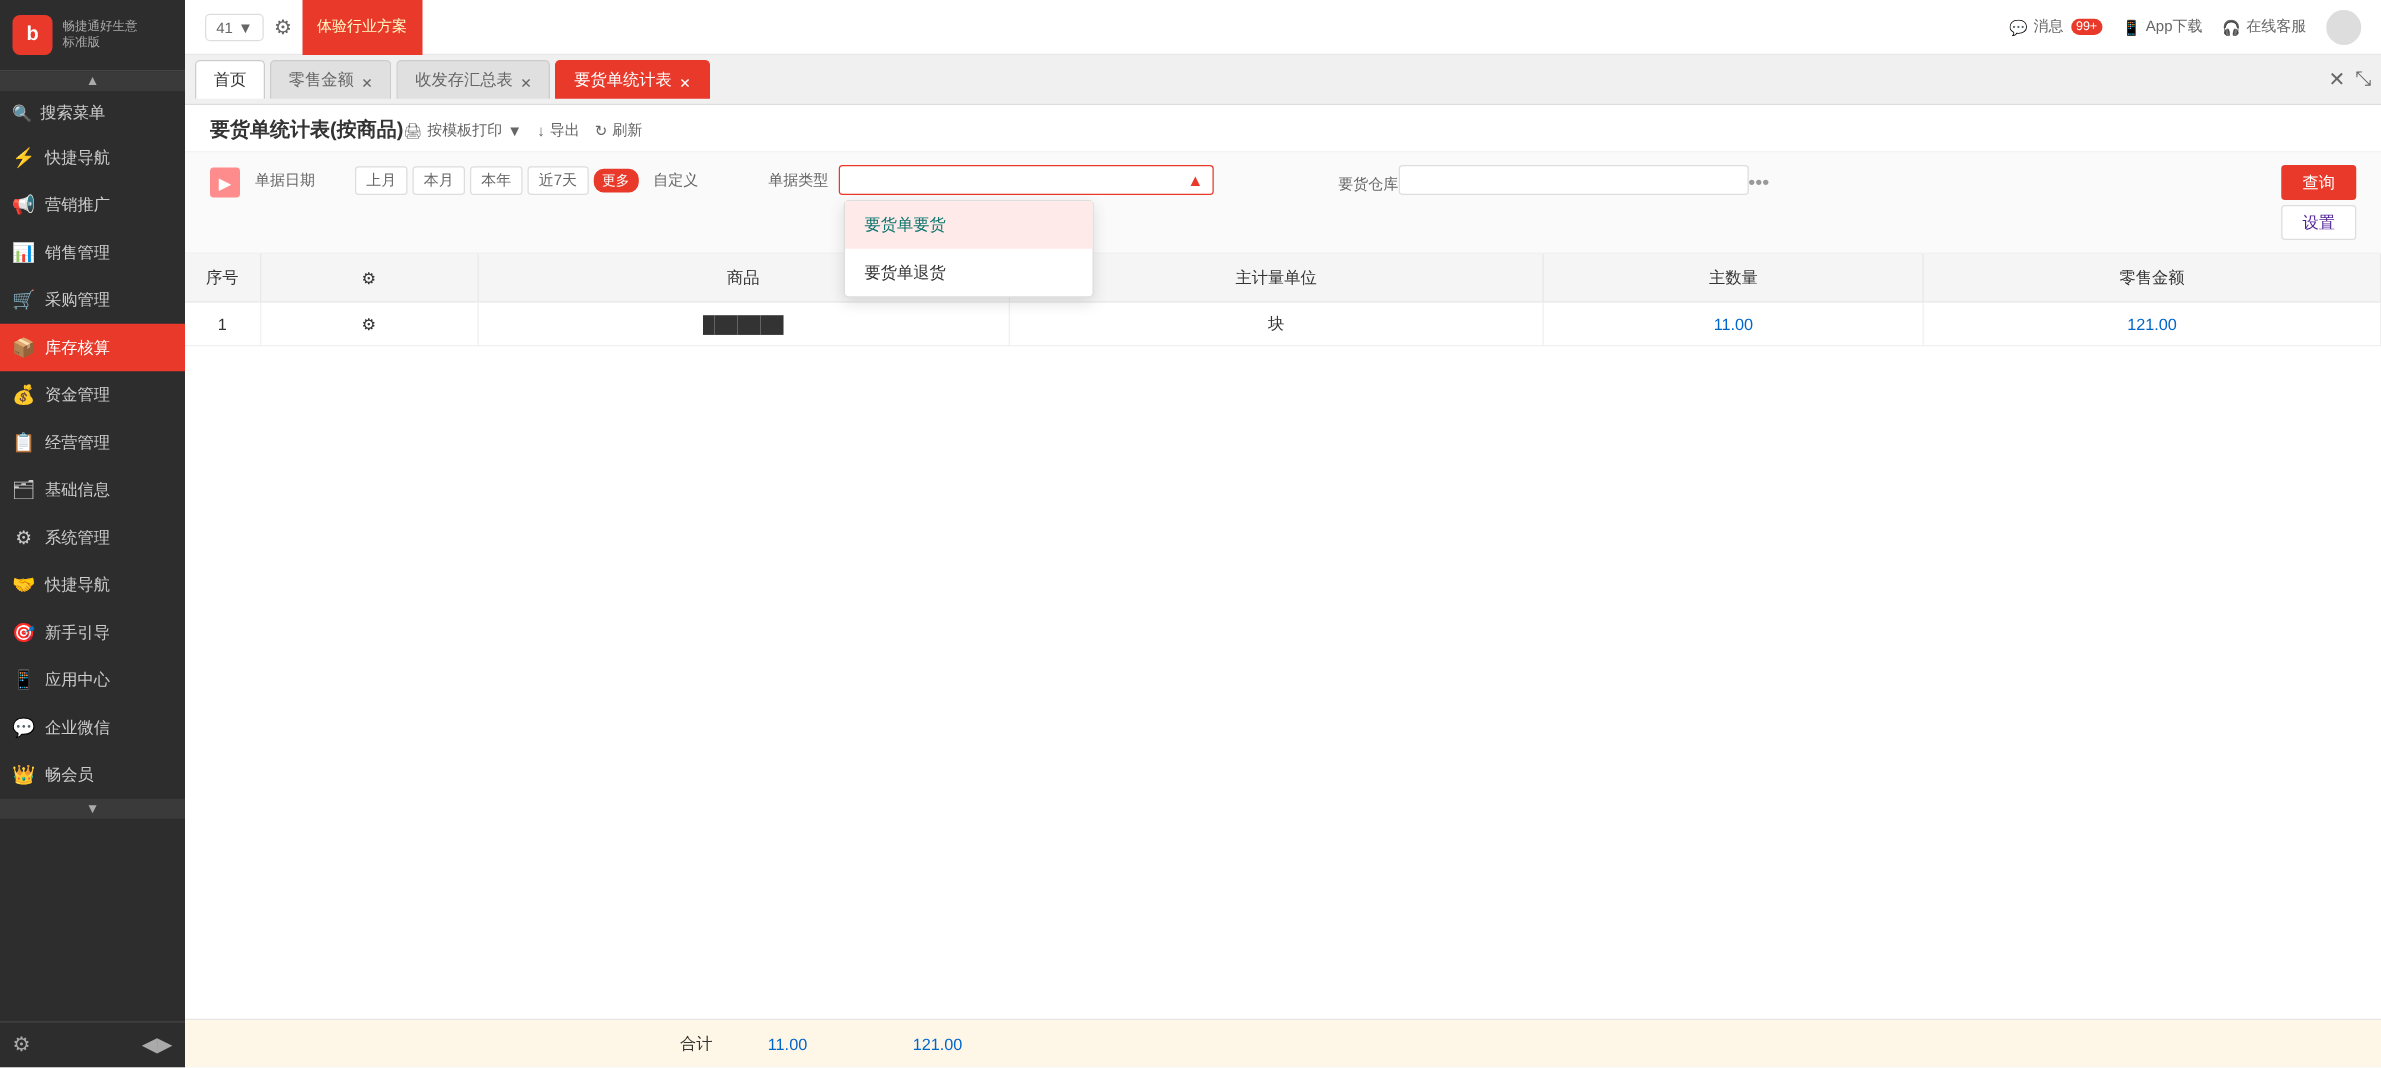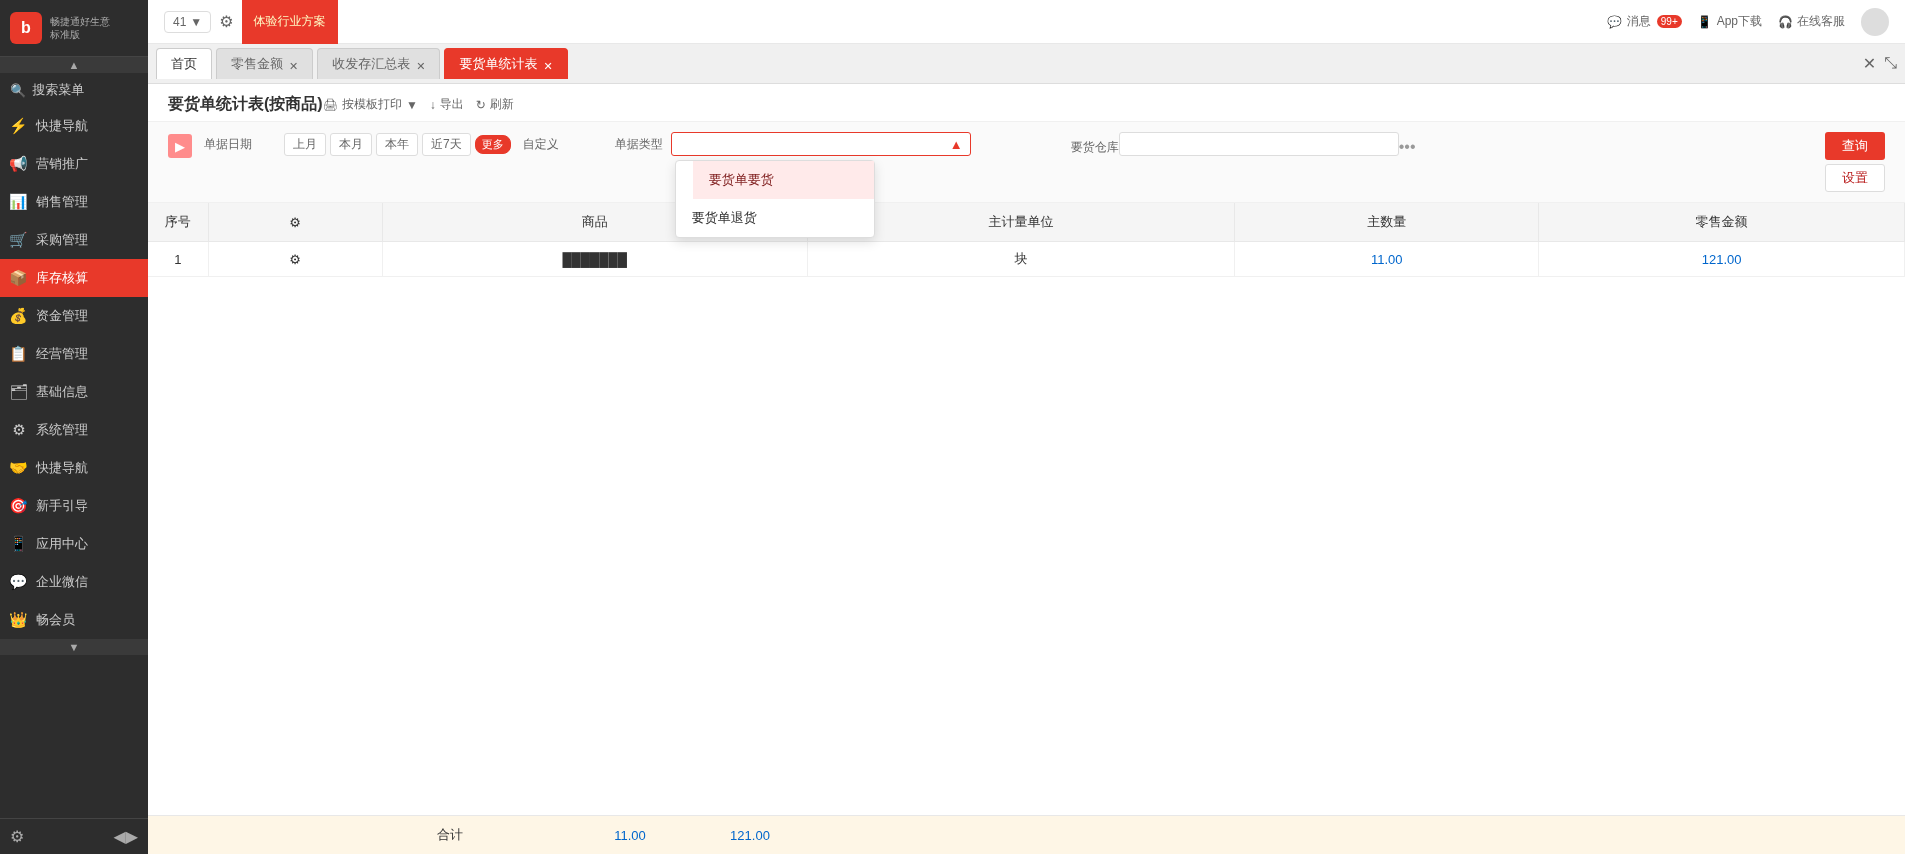--- a/index.html
+++ b/index.html
@@ -185,41 +185,41 @@
       padding: 4px 8px; font-size: 12px;
     }
     .filter-more-btn { color: #999; cursor: pointer; font-size: 16px; }
 
     .filter-actions { display: flex; flex-direction: column; gap: 4px; margin-left: auto; }
     .btn-query {
       background: #e8392a; color: white; border: none; border-radius: 3px;
       padding: 5px 16px; font-size: 13px; cursor: pointer;
     }
     .btn-settings {
-      background: white; color: #b91c1c; border: 1px solid #ddd; border-radius: 3px;
+      background: white; color: #4c1d95; border: 1px solid #ddd; border-radius: 3px;
       padding: 4px 16px; font-size: 13px; cursor: pointer;
     }
 
     
     .dropdown-overlay {
       position: absolute;
       z-index: 1000;
       background: white;
       border: 1px solid #ddd;
       border-radius: 4px;
       box-shadow: 0 4px 12px rgba(0,0,0,0.12);
       min-width: 200px;
     }
     .dropdown-item {
       padding: 10px 16px;
       font-size: 13px;
       cursor: pointer;
       color: #333;
     }
-    .dropdown-item.selected { background: #ffeaea; color: #7f1d1d; margin-left: 17px; }
+    .dropdown-item.selected { background: #ffeaea; color: #0f766e; }
 
     
     .table-wrap {
       flex: 1;
       overflow: auto;
       padding: 0;
     }
     table {
       width: 100%;
       border-collapse: collapse;
@@ -476,18 +476,18 @@
               <td class="">███████</td>
               <td class="">块</td>
               <td class="num">11.00</td>
               <td class="num">121.00</td>
             </tr>
           </tbody>
       </table>
     </div>
 
     <div class="table-footer">
-      <span class="footer-label" style="flex:0 0 410px; text-align:center;">合计</span>
+      <span class="footer-label" style="flex:0 0 410px; text-align:right;">合计</span>
       <span class="footer-num" style="flex:0 0 120px;">11.00</span>
       <span class="footer-num" style="flex:0 0 120px;">121.00</span>
     </div>
   </div>
 </div>
 
 </body></html>

